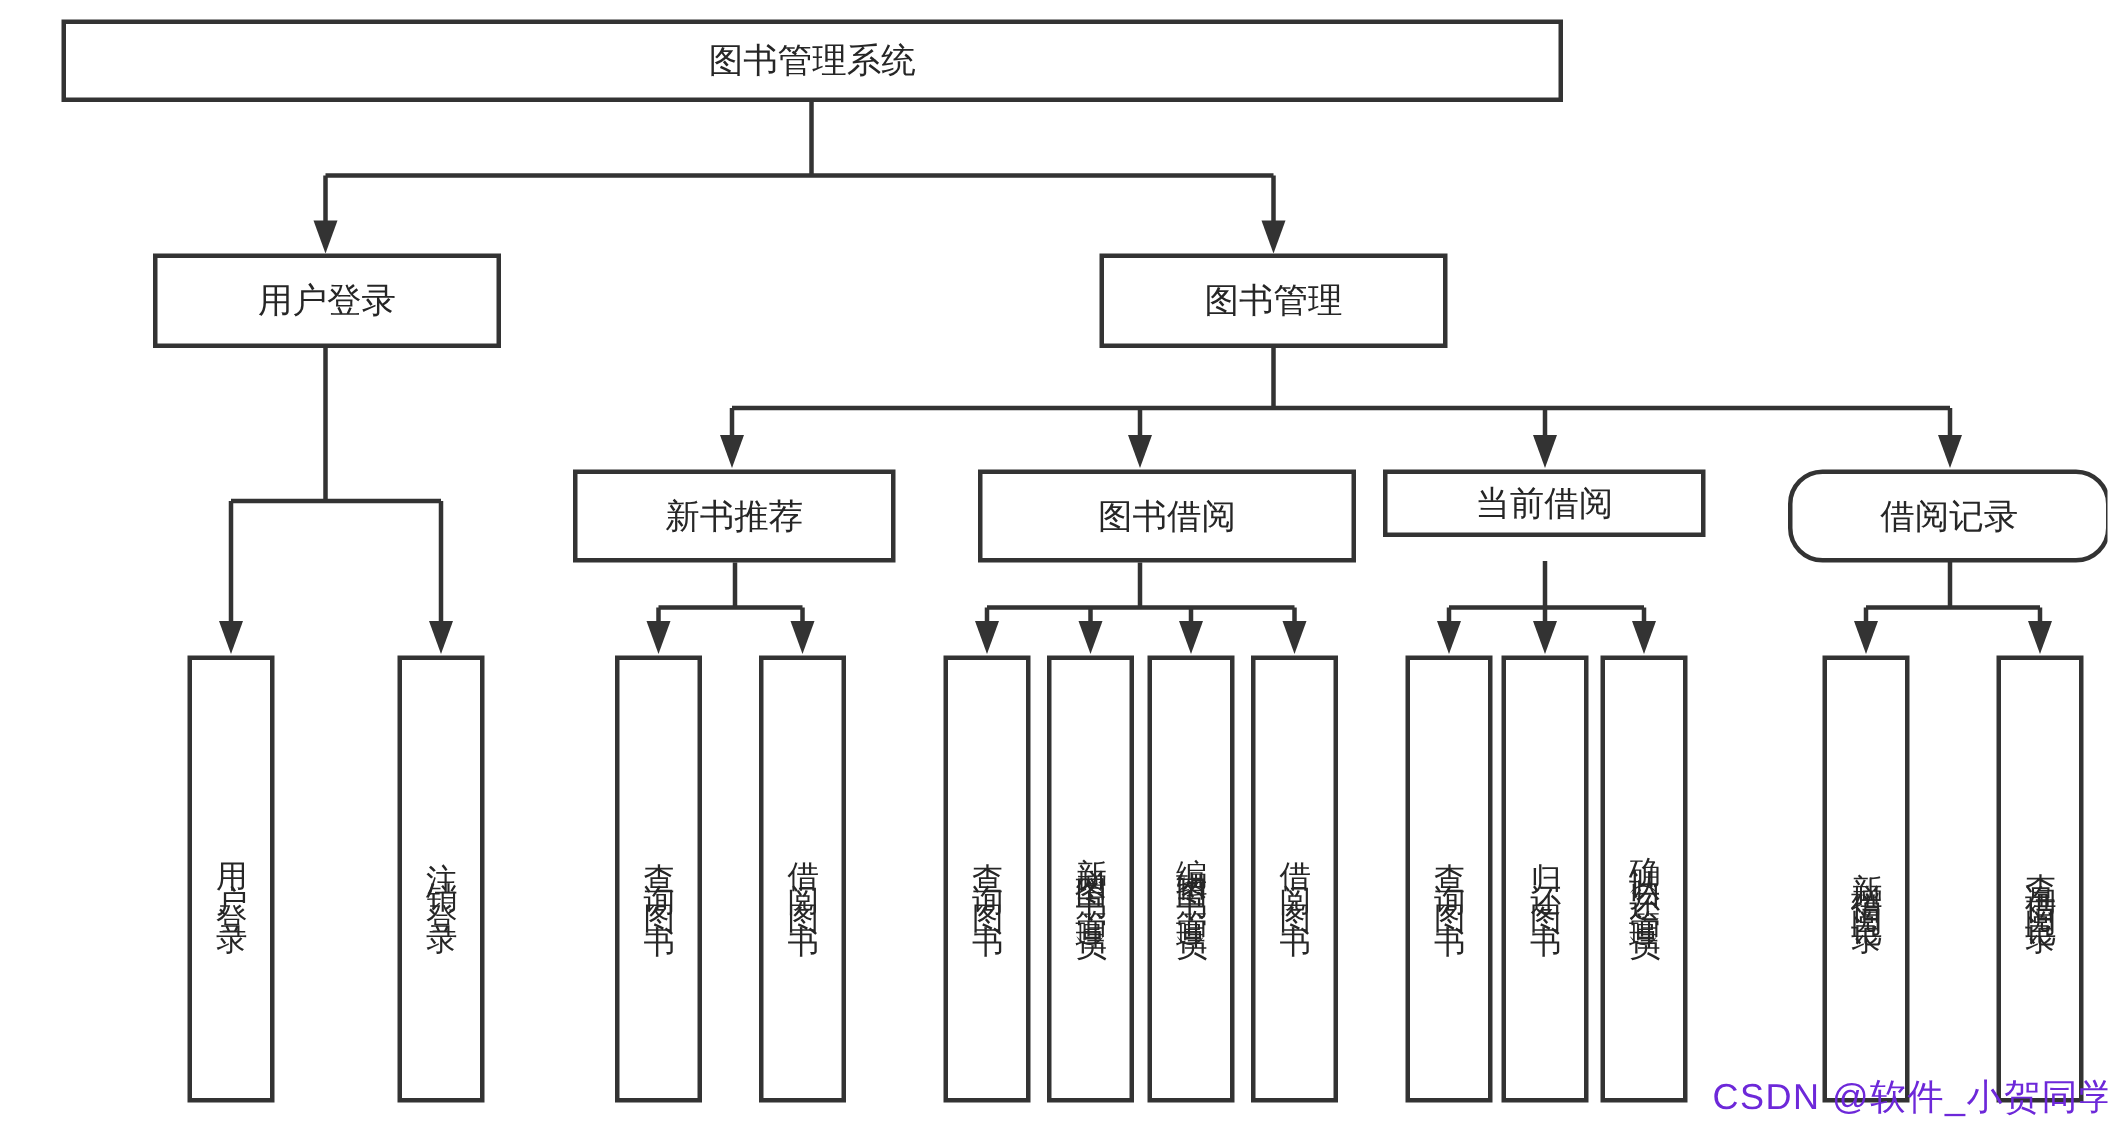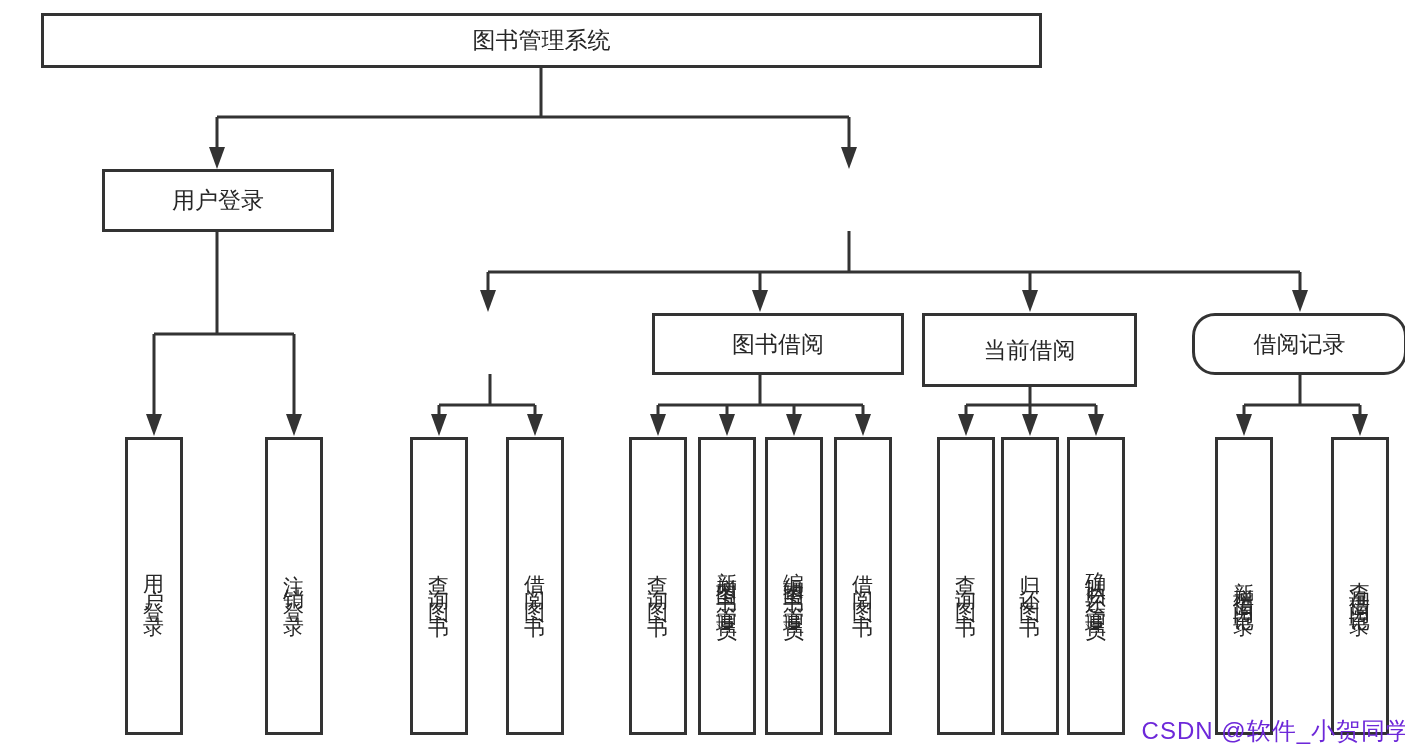--- a/index.html
+++ b/index.html
@@ -123,23 +123,25 @@
       <polygon points="1068,414 1084,414 1076,436"></polygon>
 
       <polygon points="1216,414 1232,414 1224,436"></polygon>
       <polygon points="1332,414 1348,414 1340,436"></polygon>
     </g>
   </svg>
 
   <div class="node node--root">图书管理系统</div>
 
   <div class="node node--branch" style="left:82px; top:169px; width:232px; height:63px;">用户登录</div>
+  <div class="node node--branch" style="left:713px; top:169px; width:232px; height:63px;">图书管理</div>
 
+  <div class="node node--branch" style="left:362px; top:313px; width:215px; height:62px;">新书推荐</div>
   <div class="node node--branch" style="left:632px; top:313px; width:252px; height:62px;">图书借阅</div>
-  <div class="node node--branch" style="left:902px; top:313px; width:215px; height:74px;">当前借阅</div>
+  <div class="node node--branch" style="left:902px; top:313px; width:215px; height:45px;">当前借阅</div>
   <div class="node node--branch" style="left:1172px; top:313px; width:215px; height:62px;border-radius:23px;">借阅记录</div>
 
   <div class="leaf" style="left:105px;">
     <span>用户登录</span>
   </div>
   <div class="leaf" style="left:245px;">
     <span>注销登录</span>
   </div>
   <div class="leaf" style="left:390px;">
     <span>查询图书</span>

